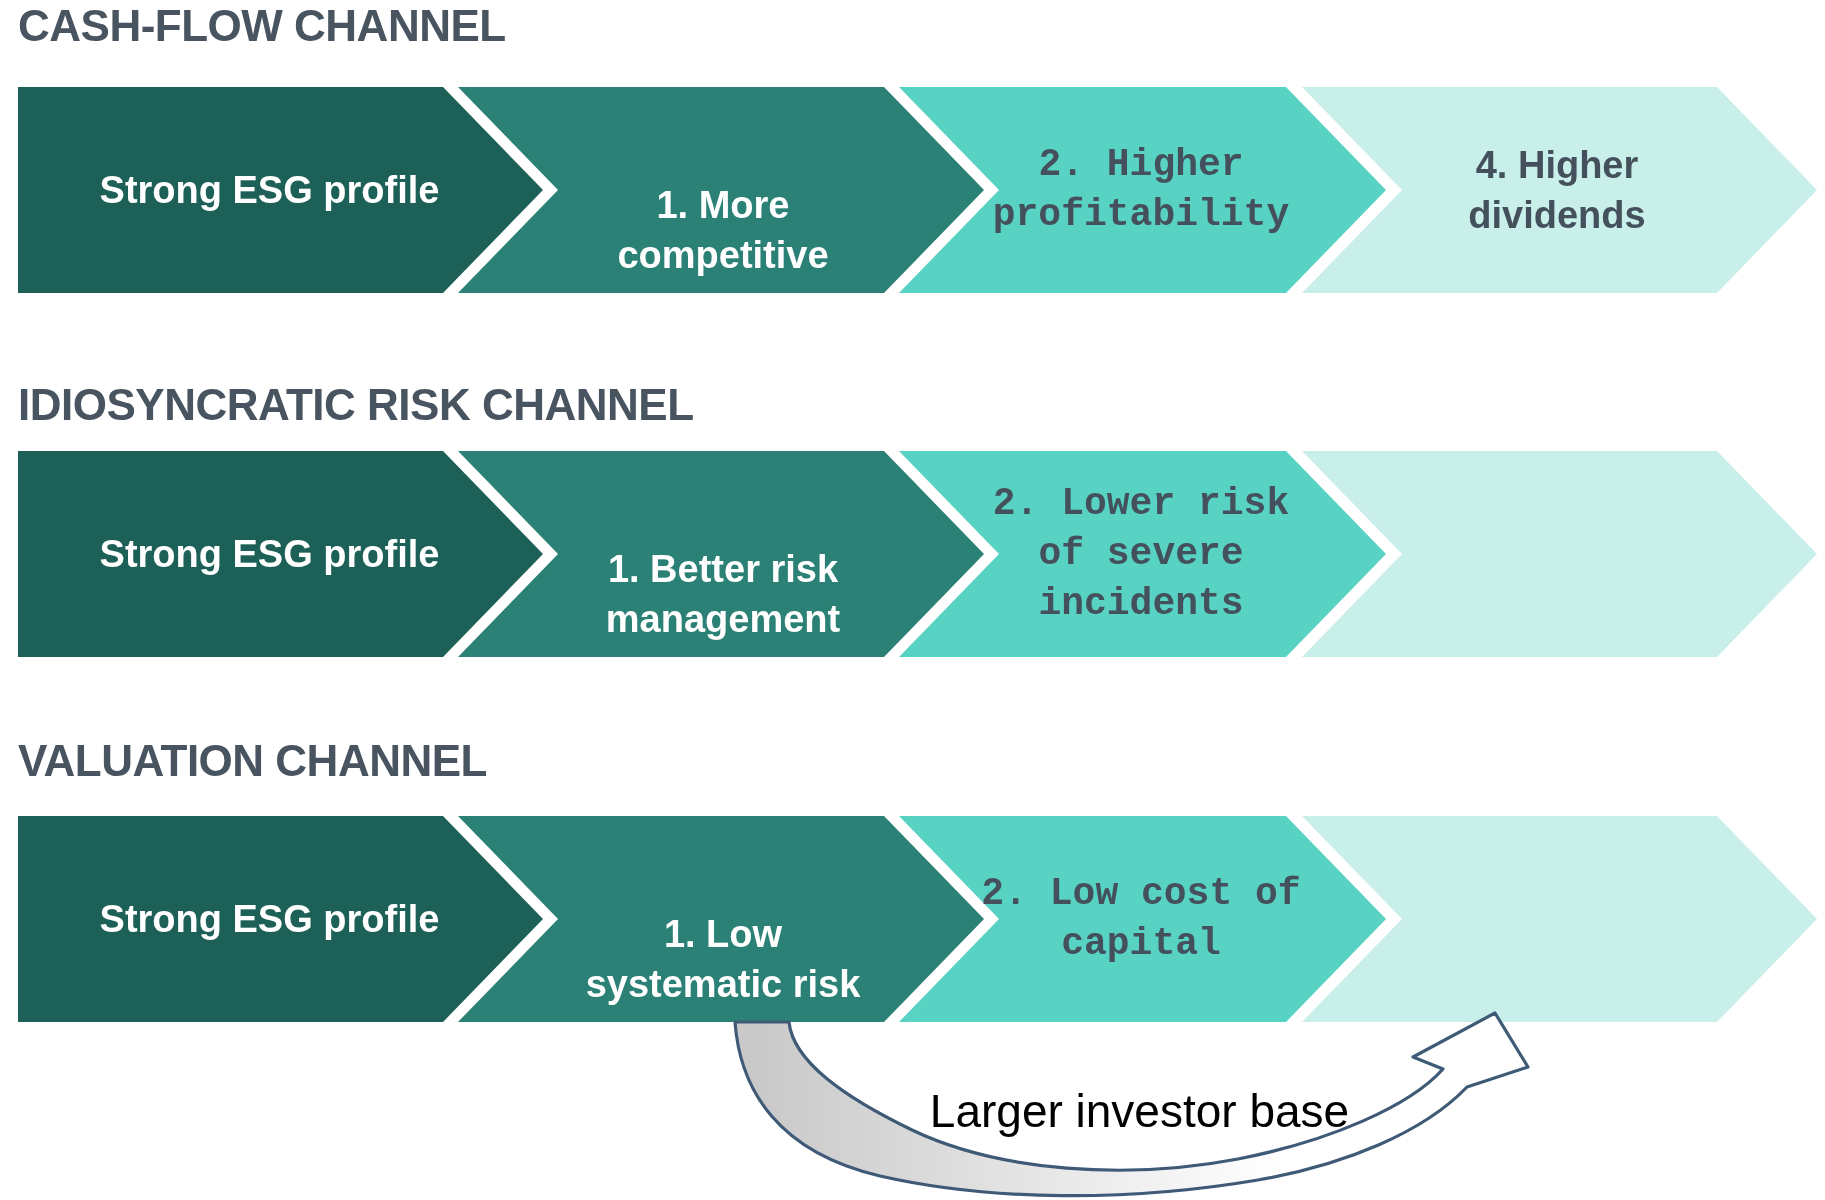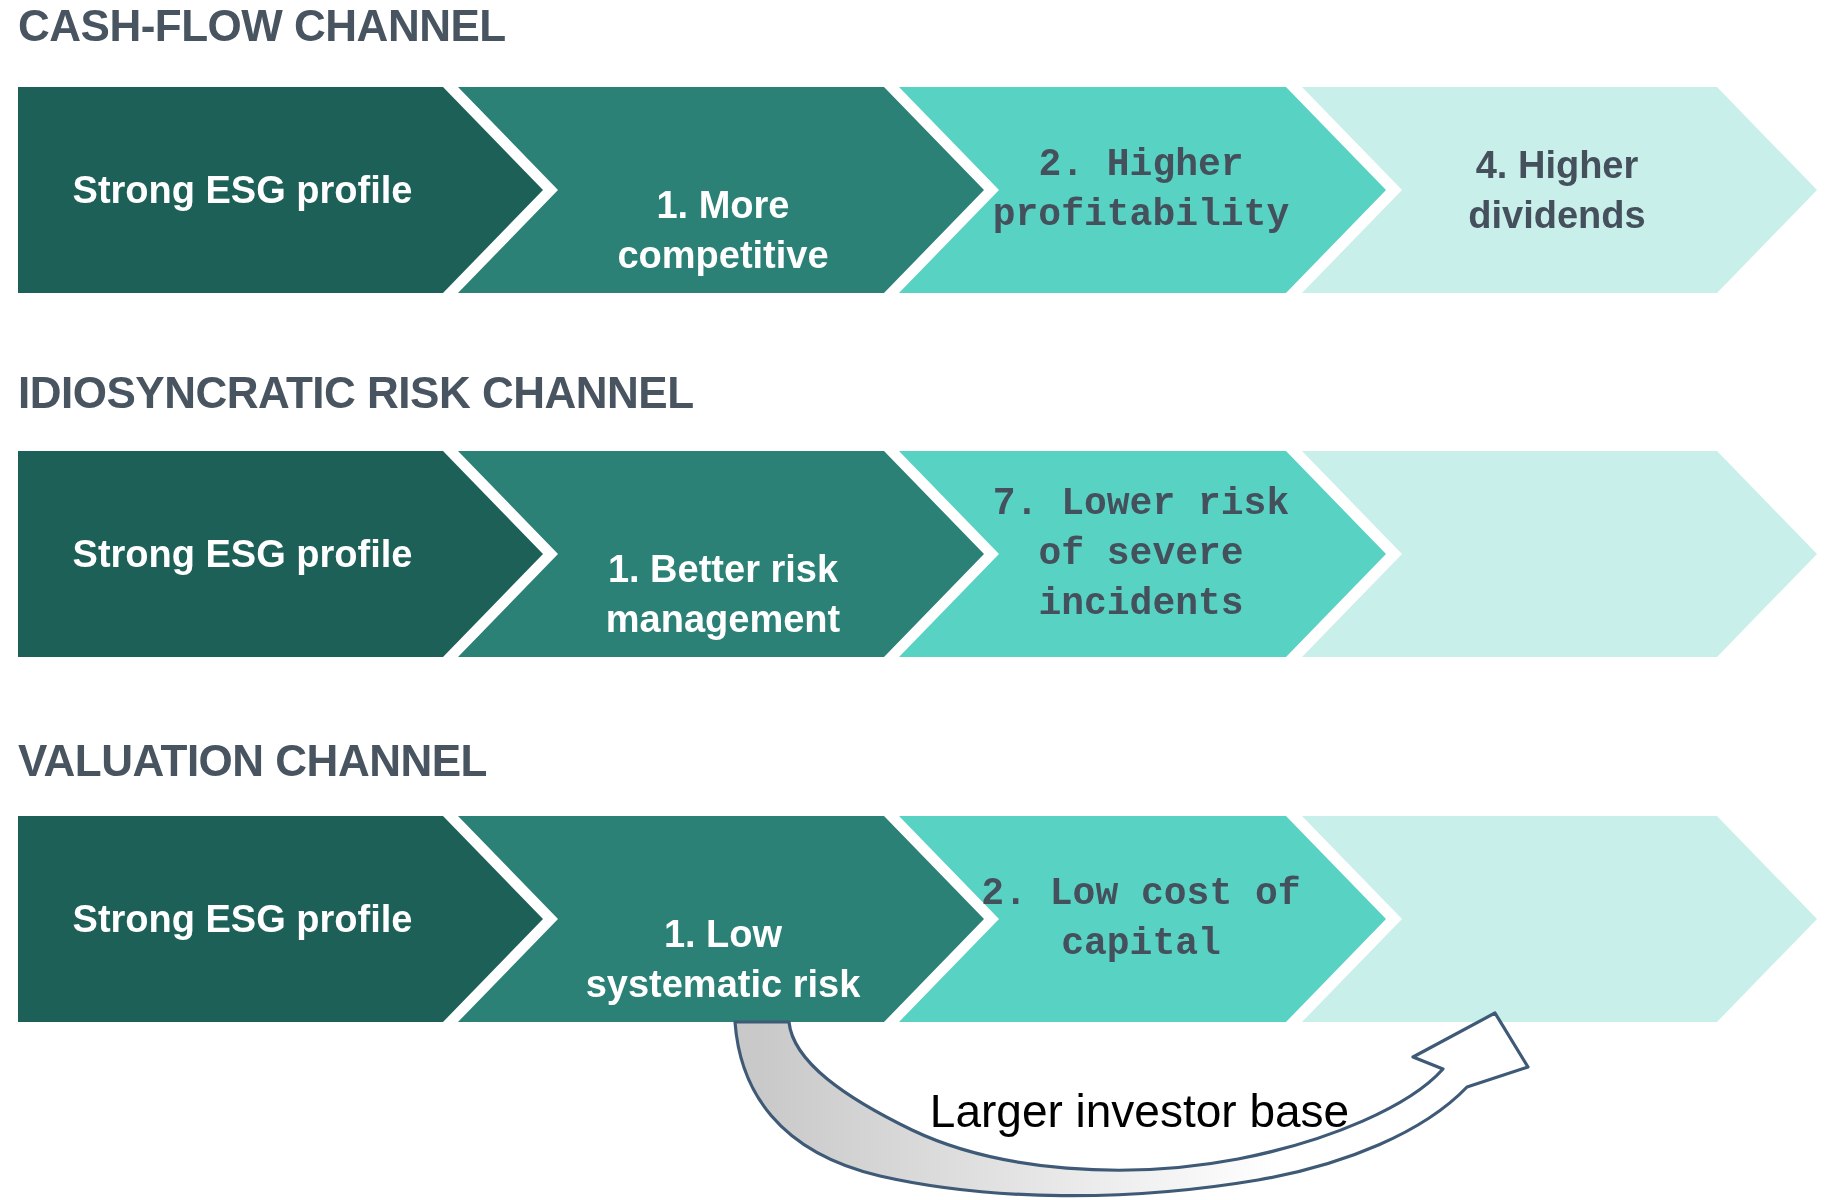--- a/index.html
+++ b/index.html
@@ -50,21 +50,21 @@
     height: 206px;
     display: flex;
     align-items: center;
     justify-content: center;
     text-align: center;
     font-weight: bold;
     font-size: 38px;
     line-height: 50px;
     white-space: pre-line;
   }
-  .l1 { left: 2px;   width: 425px; color: #ffffff; padding-left: 28px; }
+  .l1 { left: 29px;   width: 425px; color: #ffffff; padding-left: 28px; }
   .l2 { left: 523px;  width: 400px; color: #ffffff; margin-top: 40px; }
   .l3 { left: 941px;  width: 400px; color: #45505d; font-family: Liberation Mono, monospace; }
   .l4 { left: 1357px; width: 400px; color: #45505d; }
   .annotation-arrow {
     position: absolute;
     left: 0; top: 0;
     width: 1825px; height: 1200px;
     pointer-events: none;
   }
   .annotation-label {
@@ -92,30 +92,30 @@
     <div class="seg chev s4"></div>
     <div class="label l1">Strong ESG profile</div>
     <div class="label l2">1. More
 competitive</div>
     <div class="label l3">2. Higher
 profitability</div>
     <div class="label l4">4. Higher
 dividends</div>
   </div>
 
-  <div class="channel-title" style="top:369px">IDIOSYNCRATIC RISK CHANNEL</div>
+  <div class="channel-title" style="top:381px">IDIOSYNCRATIC RISK CHANNEL</div>
   <div class="row" style="top:451px">
     <div class="seg head s1"></div>
     <div class="seg chev s2"></div>
     <div class="seg chev s3"></div>
     <div class="seg chev s4"></div>
     <div class="label l1">Strong ESG profile</div>
     <div class="label l2">1. Better risk
 management</div>
-    <div class="label l3">7. Lower risk
+    <div class="label l3">2. Lower risk
 of severe
 incidents</div>
   </div>
 
   <div class="channel-title" style="top:737px">VALUATION CHANNEL</div>
   <div class="row" style="top:816px">
     <div class="seg head s1"></div>
     <div class="seg chev s2"></div>
     <div class="seg chev s3"></div>
     <div class="seg chev s4"></div>

